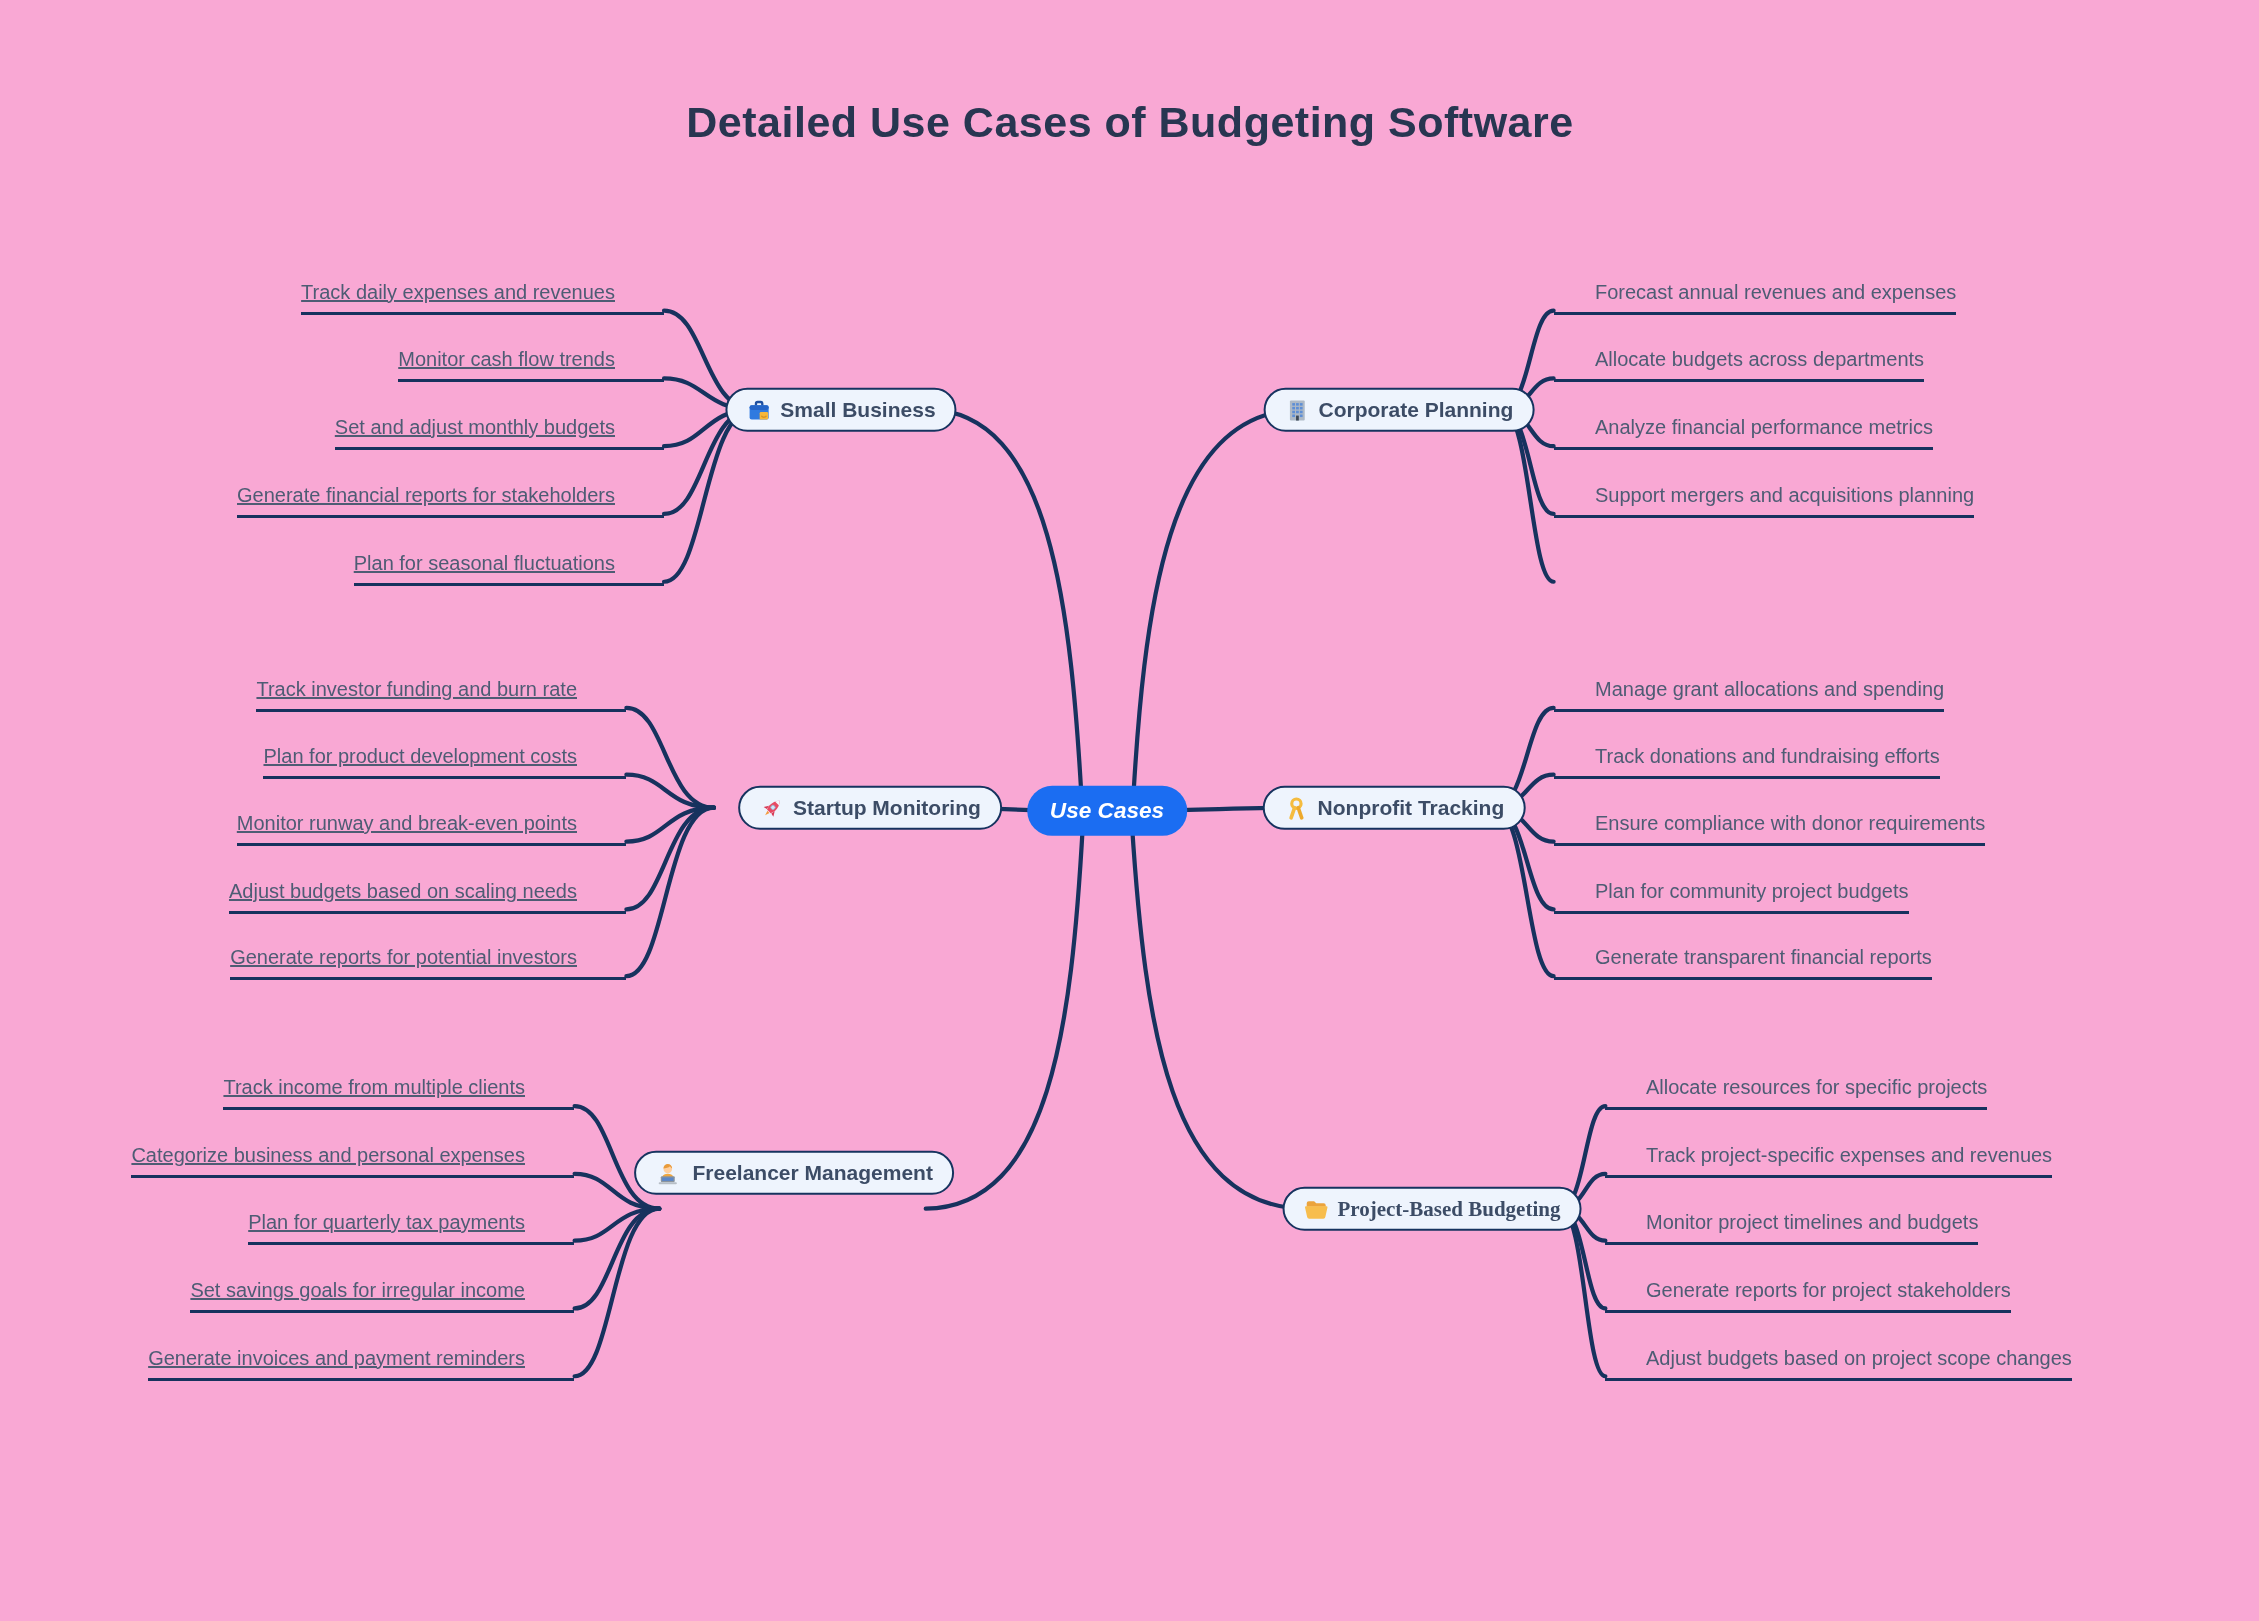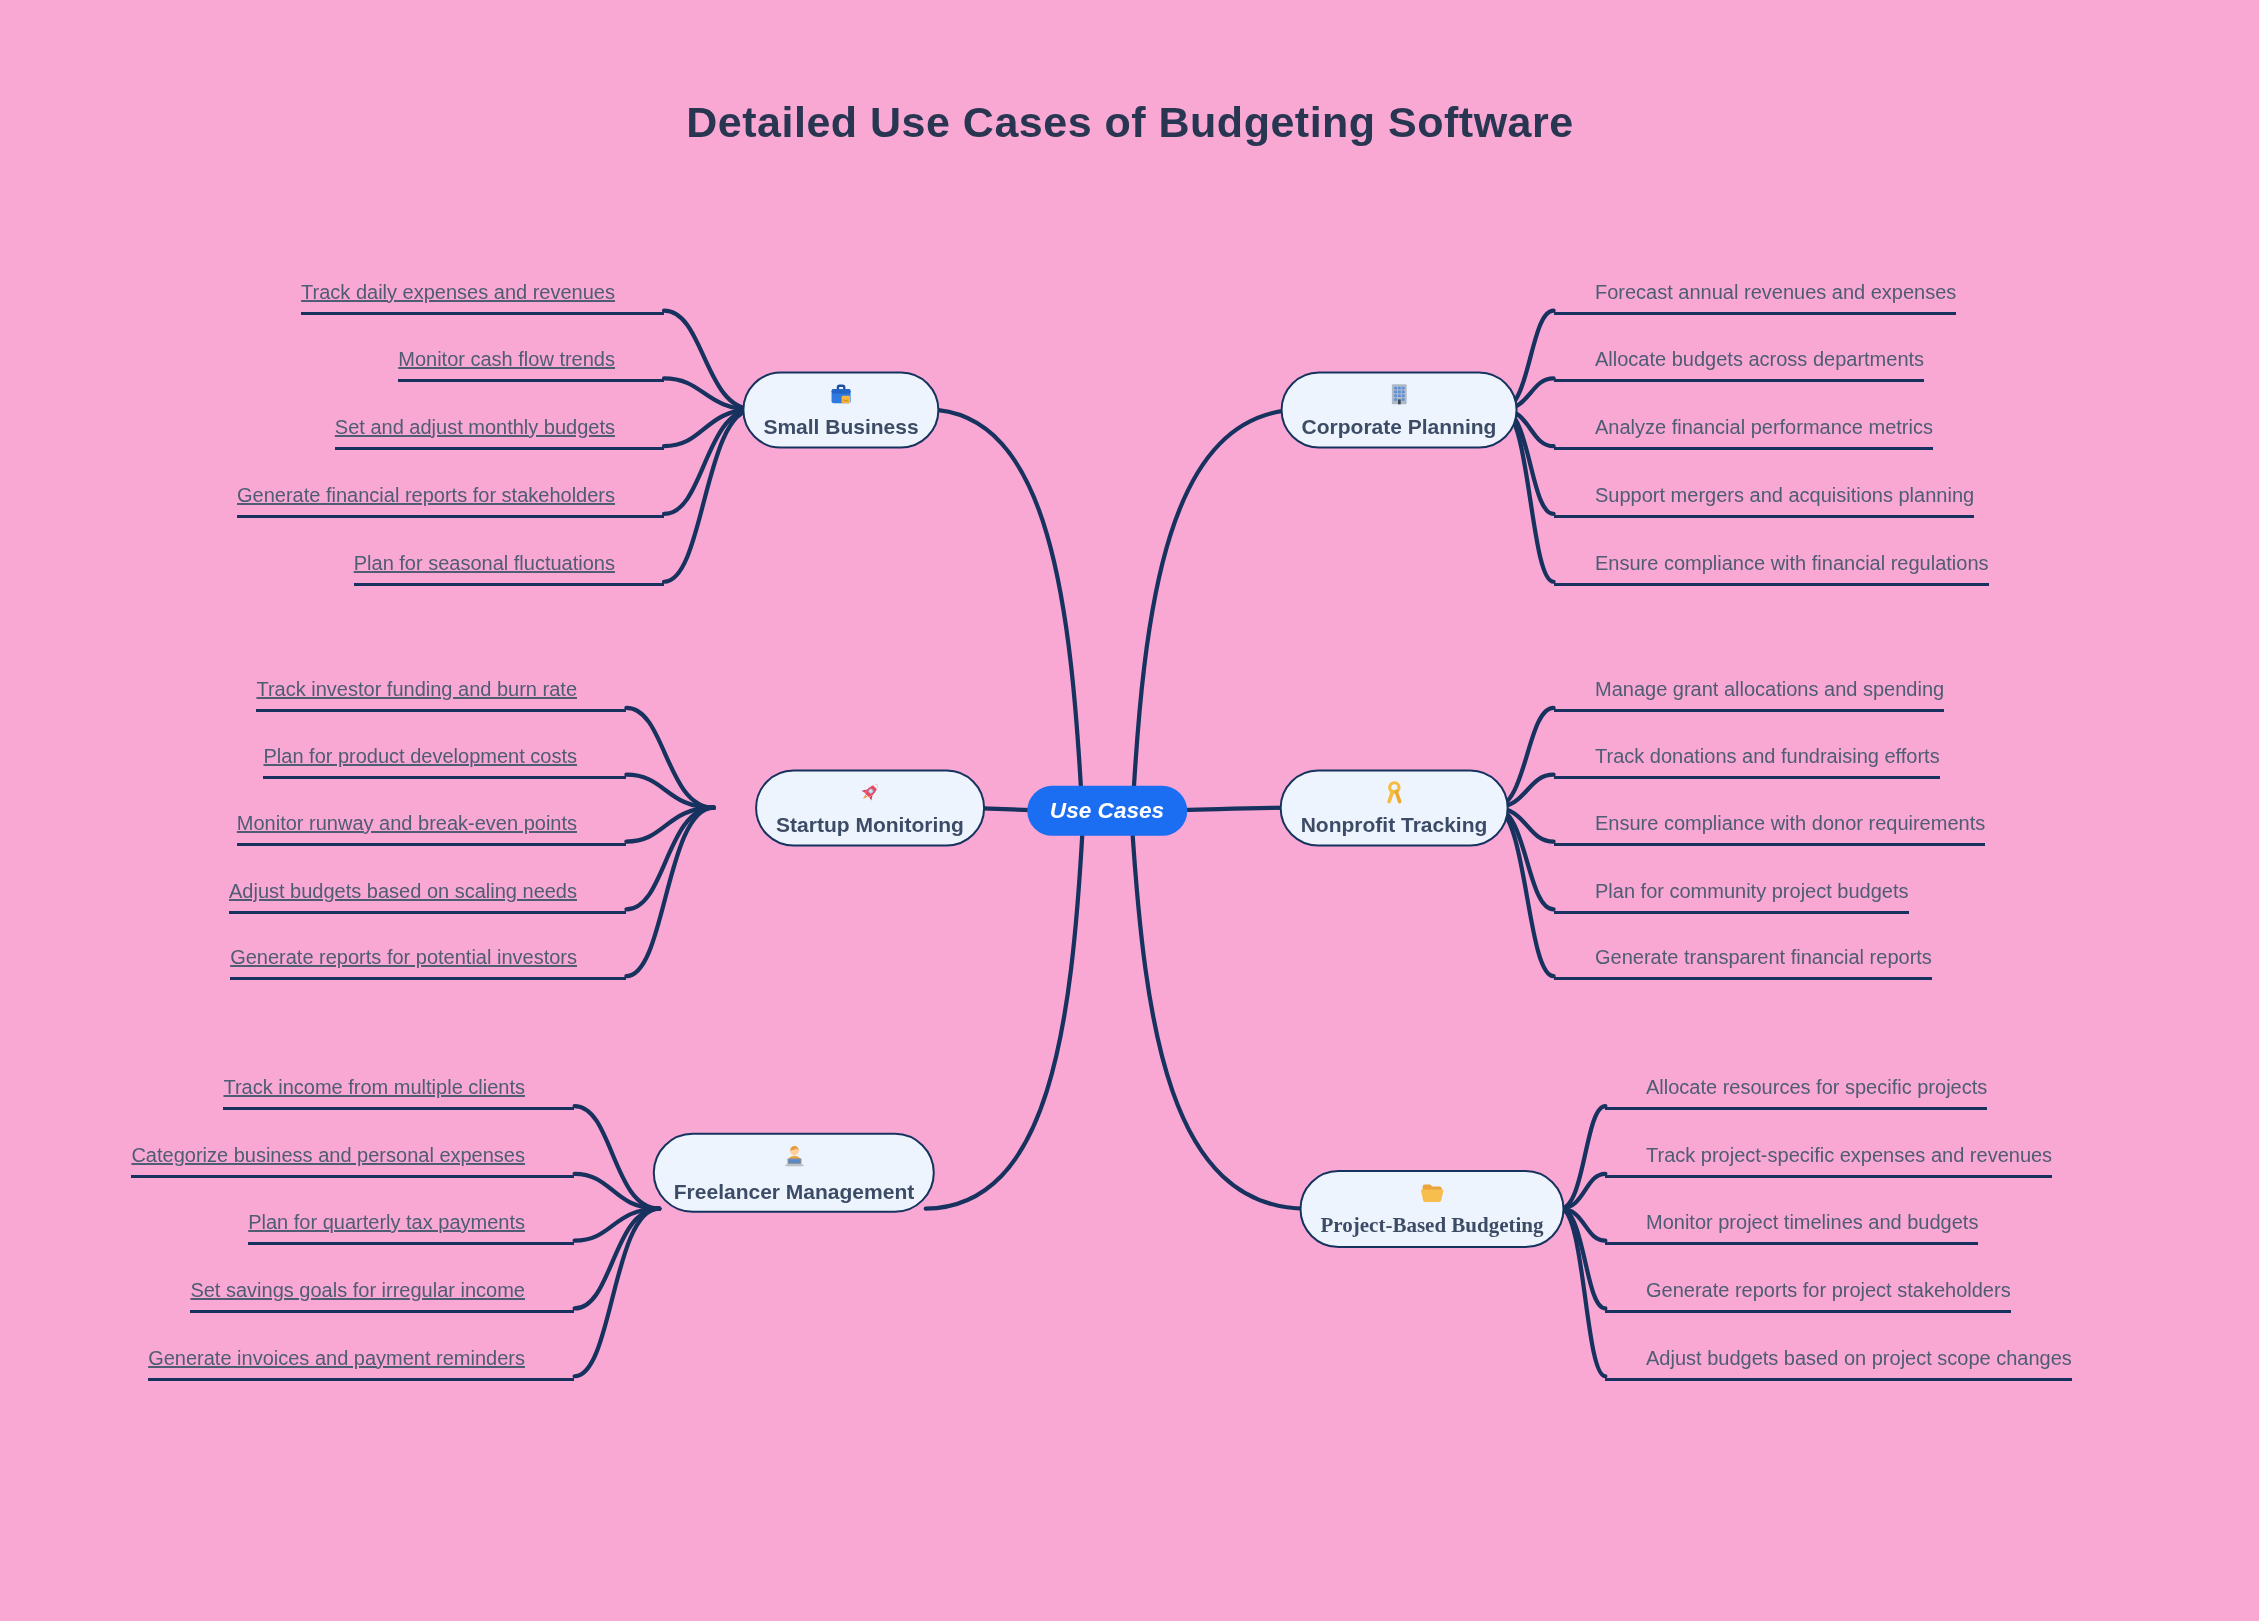--- a/index.html
+++ b/index.html
@@ -19,21 +19,21 @@
     position:absolute; z-index:2; white-space:nowrap;
     font-size:20px; line-height:24.5px; color:#4e5c74;
     border-bottom:3.8px solid #17325e;
   }
   .leaf.l{padding:0 49px 7.5px 0;text-decoration:underline;}
   .leaf.r{padding:0 0 7.5px 41px;}
   .branch{
     position:absolute; z-index:3; transform:translate(-50%,-50%);
     display:flex; align-items:center; gap:8.5px; white-space:nowrap;
     background:#eef4fd; border:2.8px solid #16335f; border-radius:941px;
-    padding:7.5px 19px; font-size:21px; font-weight:700; color:#3c4c66;flex-direction:column;
+    padding:7.5px 19px; font-size:21px; font-weight:700; color:#3c4c66;
   }
   .bicon{display:inline-flex; width:25.4px; height:25.4px;}
   .bicon svg{width:25.4px; height:25.4px;}
   .root{
     position:absolute; z-index:3; transform:translate(-50%,-50%);
     background:#1b6df2; color:#ffffff; border-radius:941px;
     padding:12.2px 22.6px; font-size:22.6px; font-weight:700; white-space:nowrap;
   }
   .b0{left:841px;  top:410px;}
   .b1{left:870px;  top:808px;}
@@ -194,21 +194,20 @@
   <div class="leaf l" style="right:1686px; top:1075px">Track income from multiple clients</div>
   <div class="leaf l" style="right:1686px; top:1143px">Categorize business and personal expenses</div>
   <div class="leaf l" style="right:1686px; top:1210px">Plan for quarterly tax payments</div>
   <div class="leaf l" style="right:1686px; top:1278px">Set savings goals for irregular income</div>
   <div class="leaf l" style="right:1686px; top:1346px">Generate invoices and payment reminders</div>
 
   <div class="leaf r" style="left:1554px; top:280px">Forecast annual revenues and expenses</div>
   <div class="leaf r" style="left:1554px; top:347px">Allocate budgets across departments</div>
   <div class="leaf r" style="left:1554px; top:415px">Analyze financial performance metrics</div>
   <div class="leaf r" style="left:1554px; top:483px">Support mergers and acquisitions planning</div>
-  <div class="leaf r" style="left:1554px; top:551px">Ensure compliance with financial regulations</div>
 
   <div class="leaf r" style="left:1554px; top:677px">Manage grant allocations and spending</div>
   <div class="leaf r" style="left:1554px; top:744px">Track donations and fundraising efforts</div>
   <div class="leaf r" style="left:1554px; top:811px">Ensure compliance with donor requirements</div>
   <div class="leaf r" style="left:1554px; top:879px">Plan for community project budgets</div>
   <div class="leaf r" style="left:1554px; top:945px">Generate transparent financial reports</div>
 
   <div class="leaf r" style="left:1605px; top:1075px">Allocate resources for specific projects</div>
   <div class="leaf r" style="left:1605px; top:1143px">Track project-specific expenses and revenues</div>
   <div class="leaf r" style="left:1605px; top:1210px">Monitor project timelines and budgets</div>

